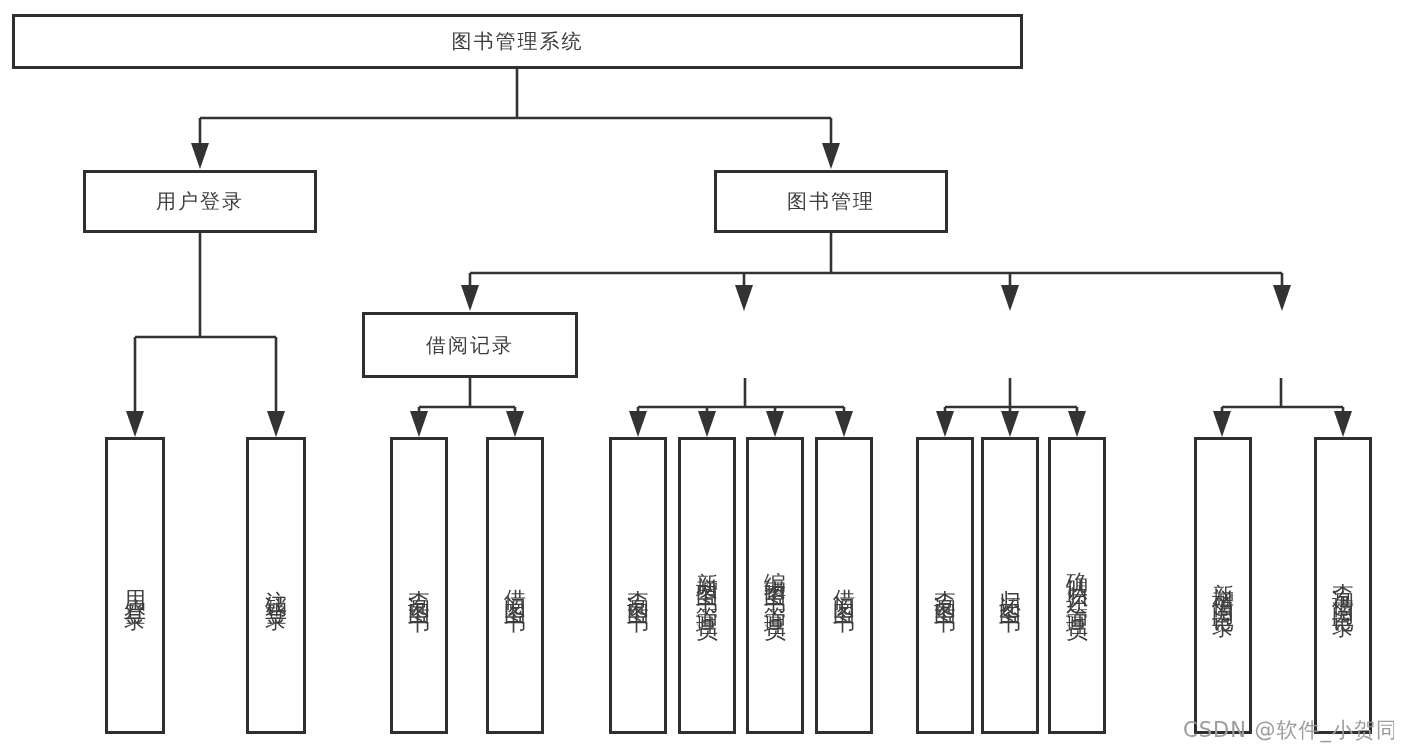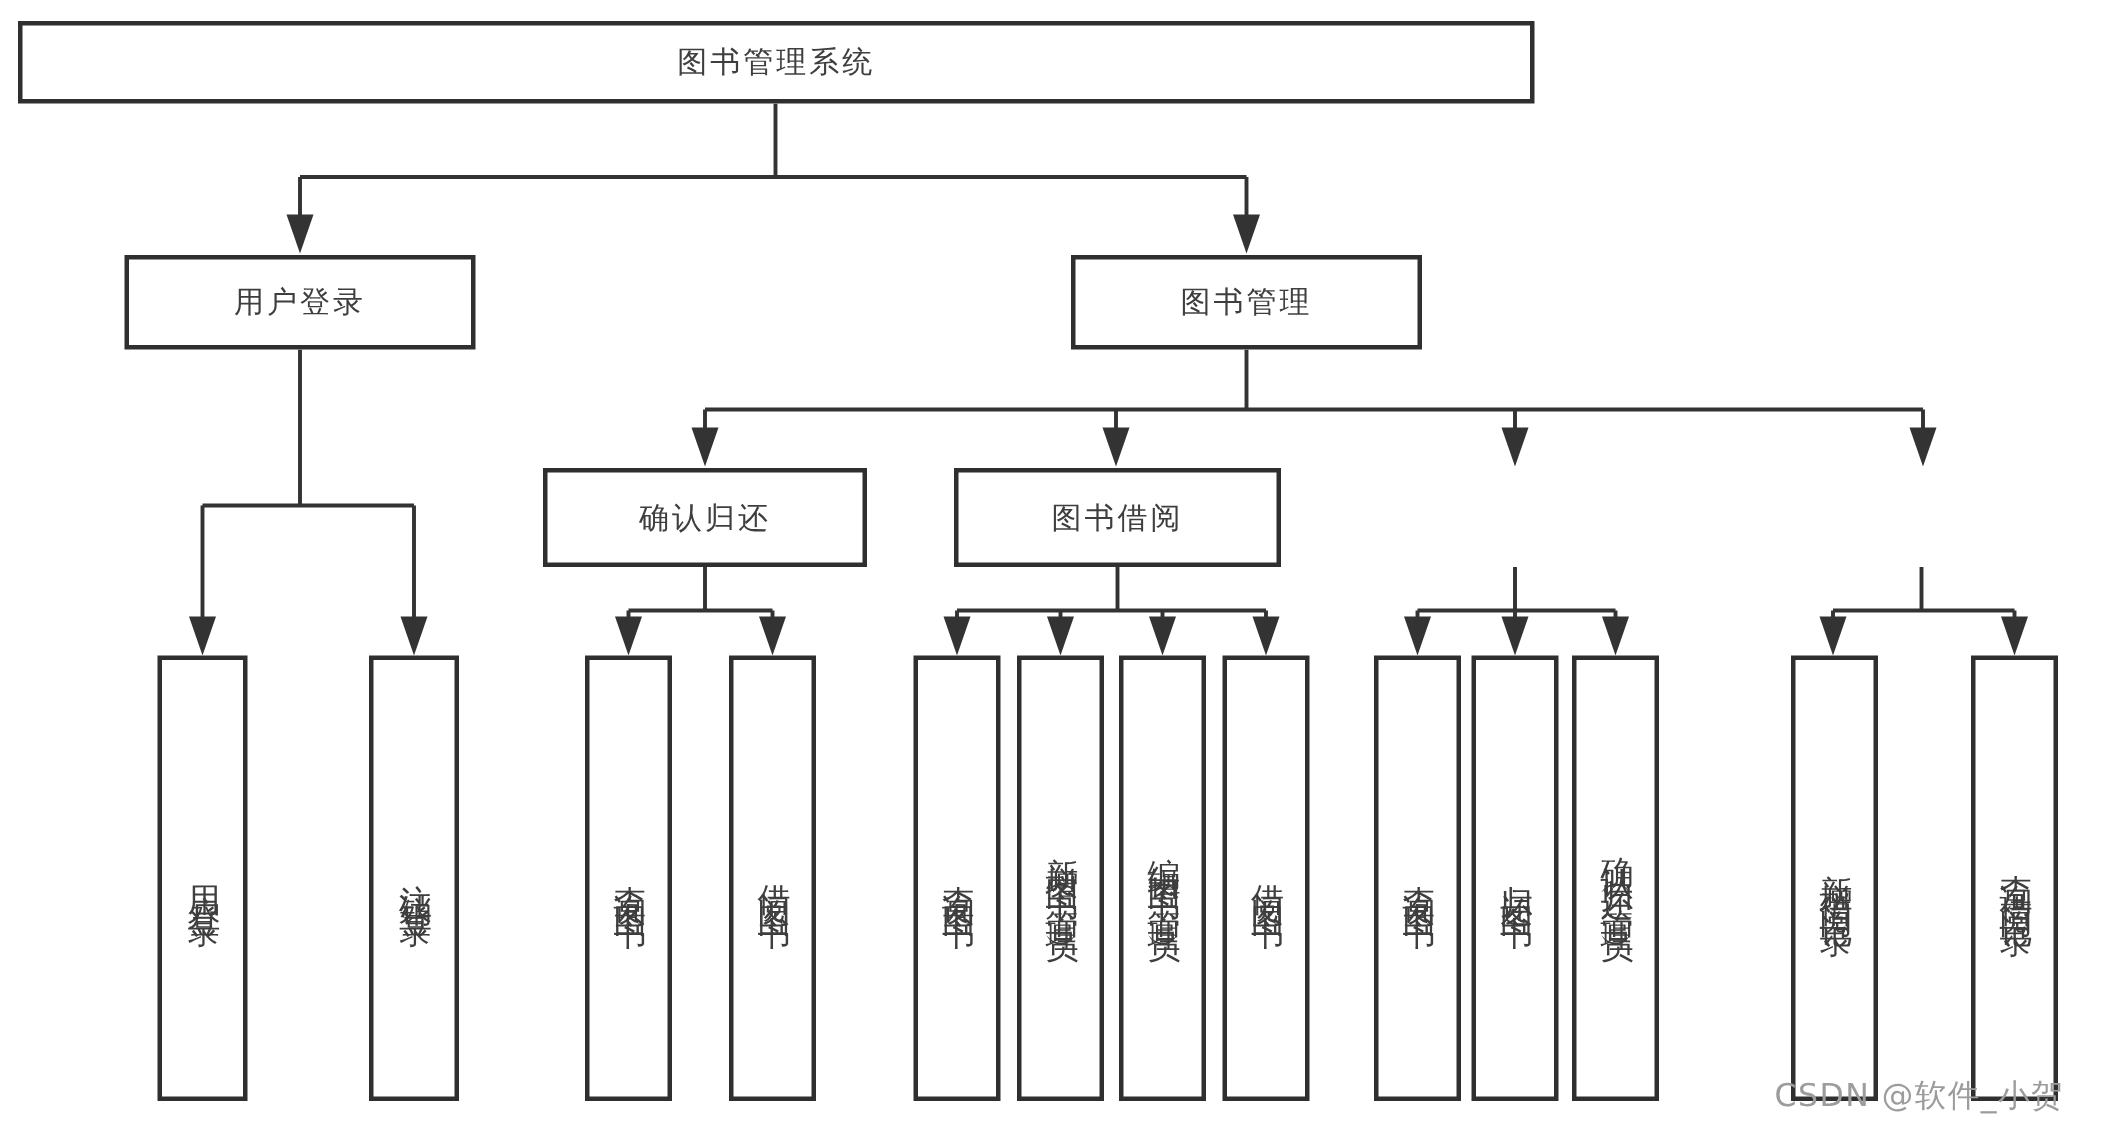--- a/index.html
+++ b/index.html
@@ -7,20 +7,21 @@
     padding: 0;
     background: #ffffff;
   }
   .canvas {
     position: relative;
     width: 1376px;
     height: 747px;
     background: #ffffff;
     overflow: hidden;
     font-family: "DejaVu Sans", "Liberation Sans", sans-serif;
+    padding-left: 18px;
   }
   .wires {
     position: absolute;
     left: 0;
     top: 0;
     z-index: 0;
   }
   .wires path {
     stroke: #333333;
     stroke-width: 2.6;
@@ -111,24 +112,21 @@
   </div>
 
   <div class="node" style="left:83px;top:170px;width:234px;height:63px">
     <span class="h-label">用户登录</span>
   </div>
   <div class="node" style="left:714px;top:170px;width:234px;height:63px">
     <span class="h-label">图书管理</span>
   </div>
 
   <div class="node" style="left:362px;top:312px;width:216px;height:66px">
-    <span class="h-label">确认归还</span>
-  </div>
-  <div class="node" style="left:636px;top:312px;width:218px;height:66px">
-    <span class="h-label">图书借阅</span>
+    <span class="h-label">借阅记录</span>
   </div>
 
   <div class="node" style="left:105px;top:437px;width:60px;height:297px">
     <span class="v-label">用户登录</span>
   </div>
   <div class="node" style="left:246px;top:437px;width:60px;height:297px">
     <span class="v-label">注销登录</span>
   </div>
 
   <div class="node" style="left:390px;top:437px;width:58px;height:297px">

